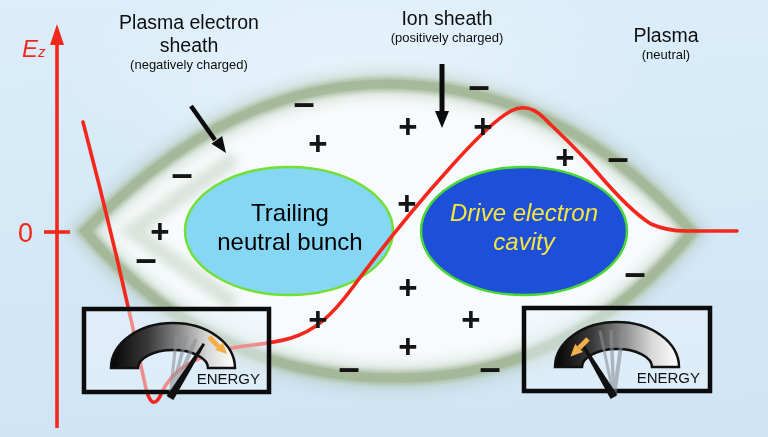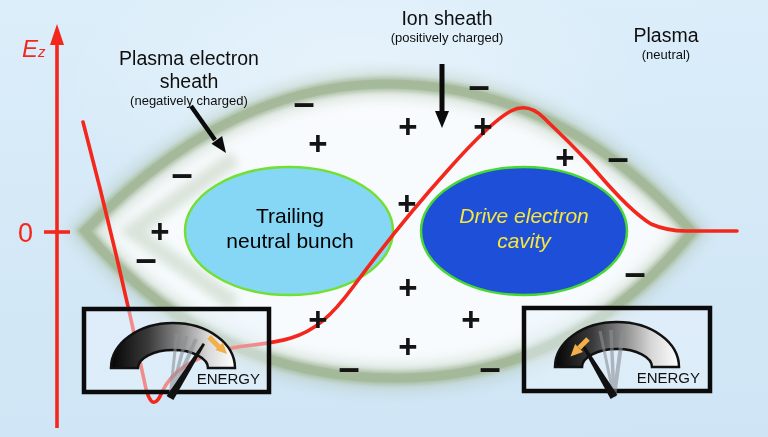--- a/index.html
+++ b/index.html
@@ -9,21 +9,21 @@
     background:
       radial-gradient(ellipse 60% 45% at 46% 18%, rgba(255,255,255,.38), rgba(255,255,255,0) 65%),
       linear-gradient(178deg,#dceefa 0%,#d5e9f7 45%,#cfe5f5 100%);
   }
   #canvas svg{position:absolute;left:0;top:0;}
   .layer{position:absolute;left:0;top:0;width:768px;height:437px;}
   .z1{z-index:1}.z2{z-index:2}.z3{z-index:3}.z4{z-index:4}.z5{z-index:5}
   .lbl{position:absolute;transform:translateX(-50%);text-align:center;color:#0e0e0e;line-height:1.18;white-space:nowrap;}
   .lbl .big{font-size:19.5px;}
   .lbl .small{font-size:13px;}
-  .bunch-lbl{position:absolute;transform:translate(-50%,-50%);text-align:center;font-size:21px;line-height:1.2;white-space:nowrap;}
+  .bunch-lbl{position:absolute;transform:translate(-50%,-50%);text-align:center;font-size:24px;line-height:1.2;white-space:nowrap;}
   #trailing-lbl{color:#000;}
   #drive-lbl{color:#f7e63c;}
   .charge{position:absolute;transform:translate(-50%,-54%);color:#141414;line-height:1;}
   .charge.plus{font-size:33px;font-weight:600;}
   .charge.minus{font-size:38px;font-weight:700;}
   #ez-label{position:absolute;left:22px;top:35px;color:#f3271c;font-style:italic;font-size:24px;}
   #ez-label .sub{font-size:15px;font-style:italic;}
   #zero-label{position:absolute;left:18px;top:218px;color:#f3271c;font-size:27px;}
 </style>
 </head>
@@ -148,21 +148,21 @@
       <span class="charge minus" style="left: 635px; top: 275px;">–</span>
       <span class="charge minus" style="left: 146px; top: 261px;">–</span>
       <span class="charge minus" style="left: 349px; top: 370px;">–</span>
       <span class="charge minus" style="left: 490px; top: 370px;">–</span>
     </div>
 
   <div class="layer z5">
     <div id="ez-label"><span>E</span><span class="sub">z</span></div>
     <div id="zero-label">0</div>
 
-    <div class="lbl" style="left:189px;top:11px;margin-top:36px;">
+    <div class="lbl" style="left:189px;top:11px;">
       <div class="big">Plasma electron</div>
       <div class="big">sheath</div>
       <div class="small">(negatively charged)</div>
     </div>
 
     <div class="lbl" style="left:447px;top:7px;">
       <div class="big">Ion sheath</div>
       <div class="small">(positively charged)</div>
     </div>
 

